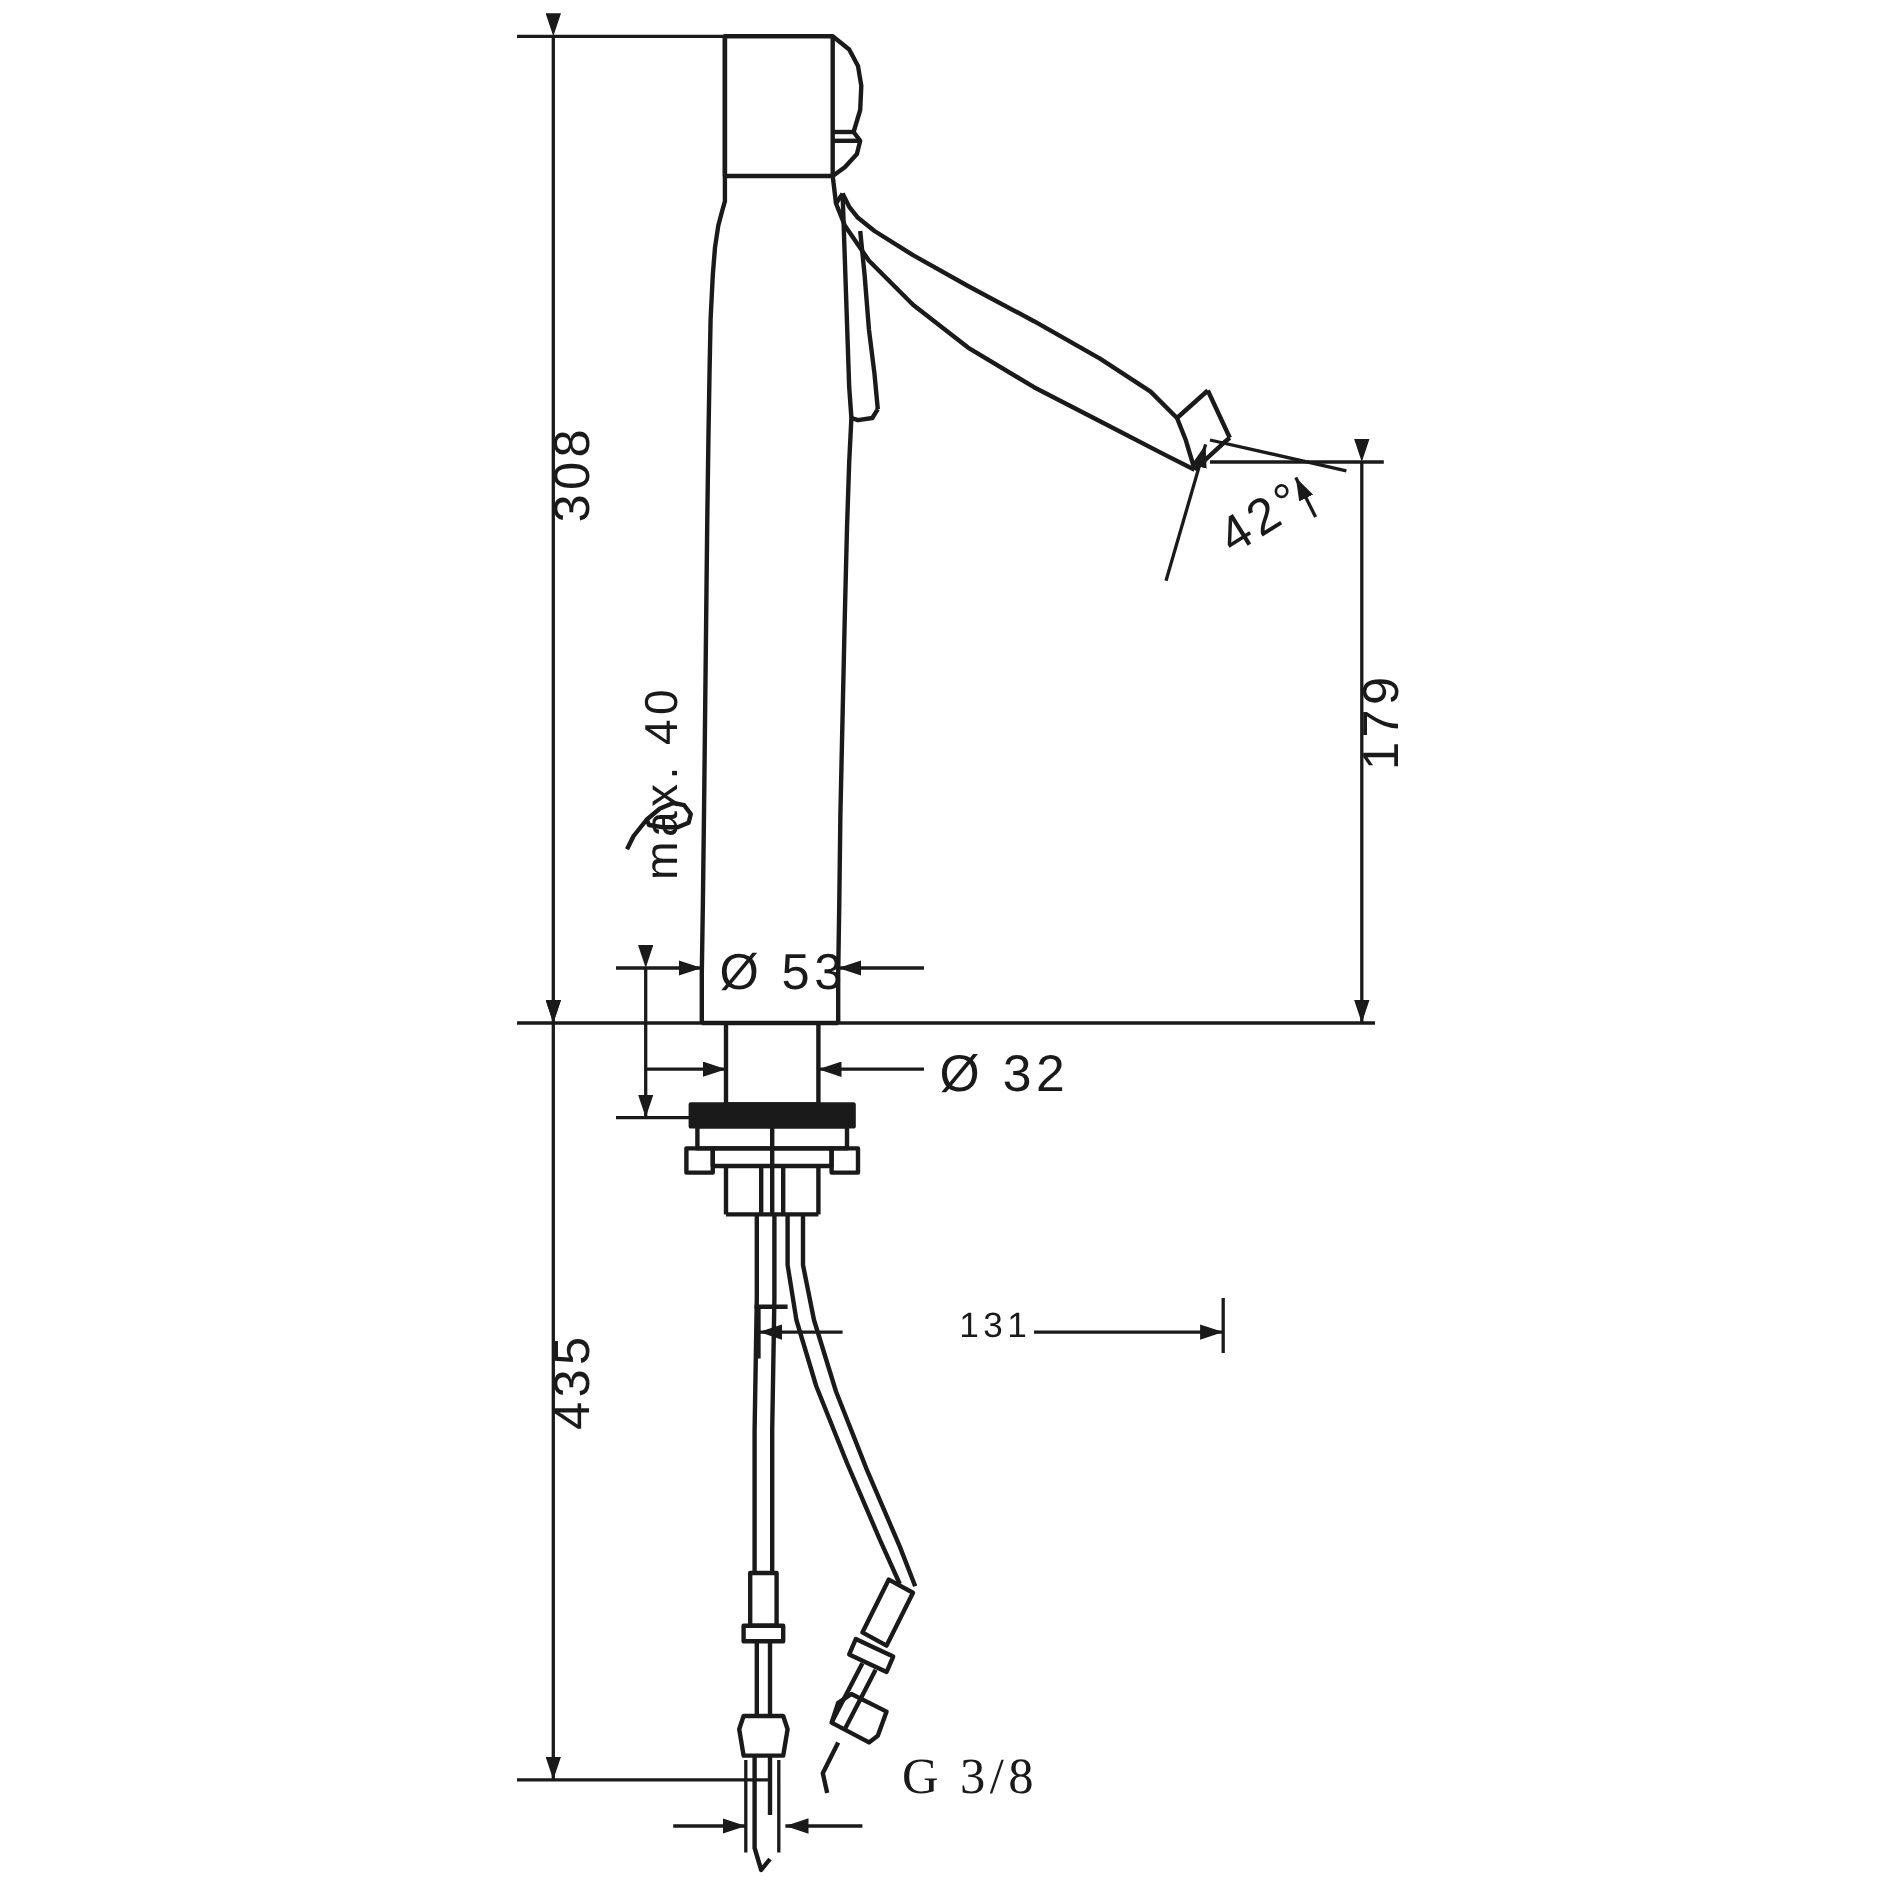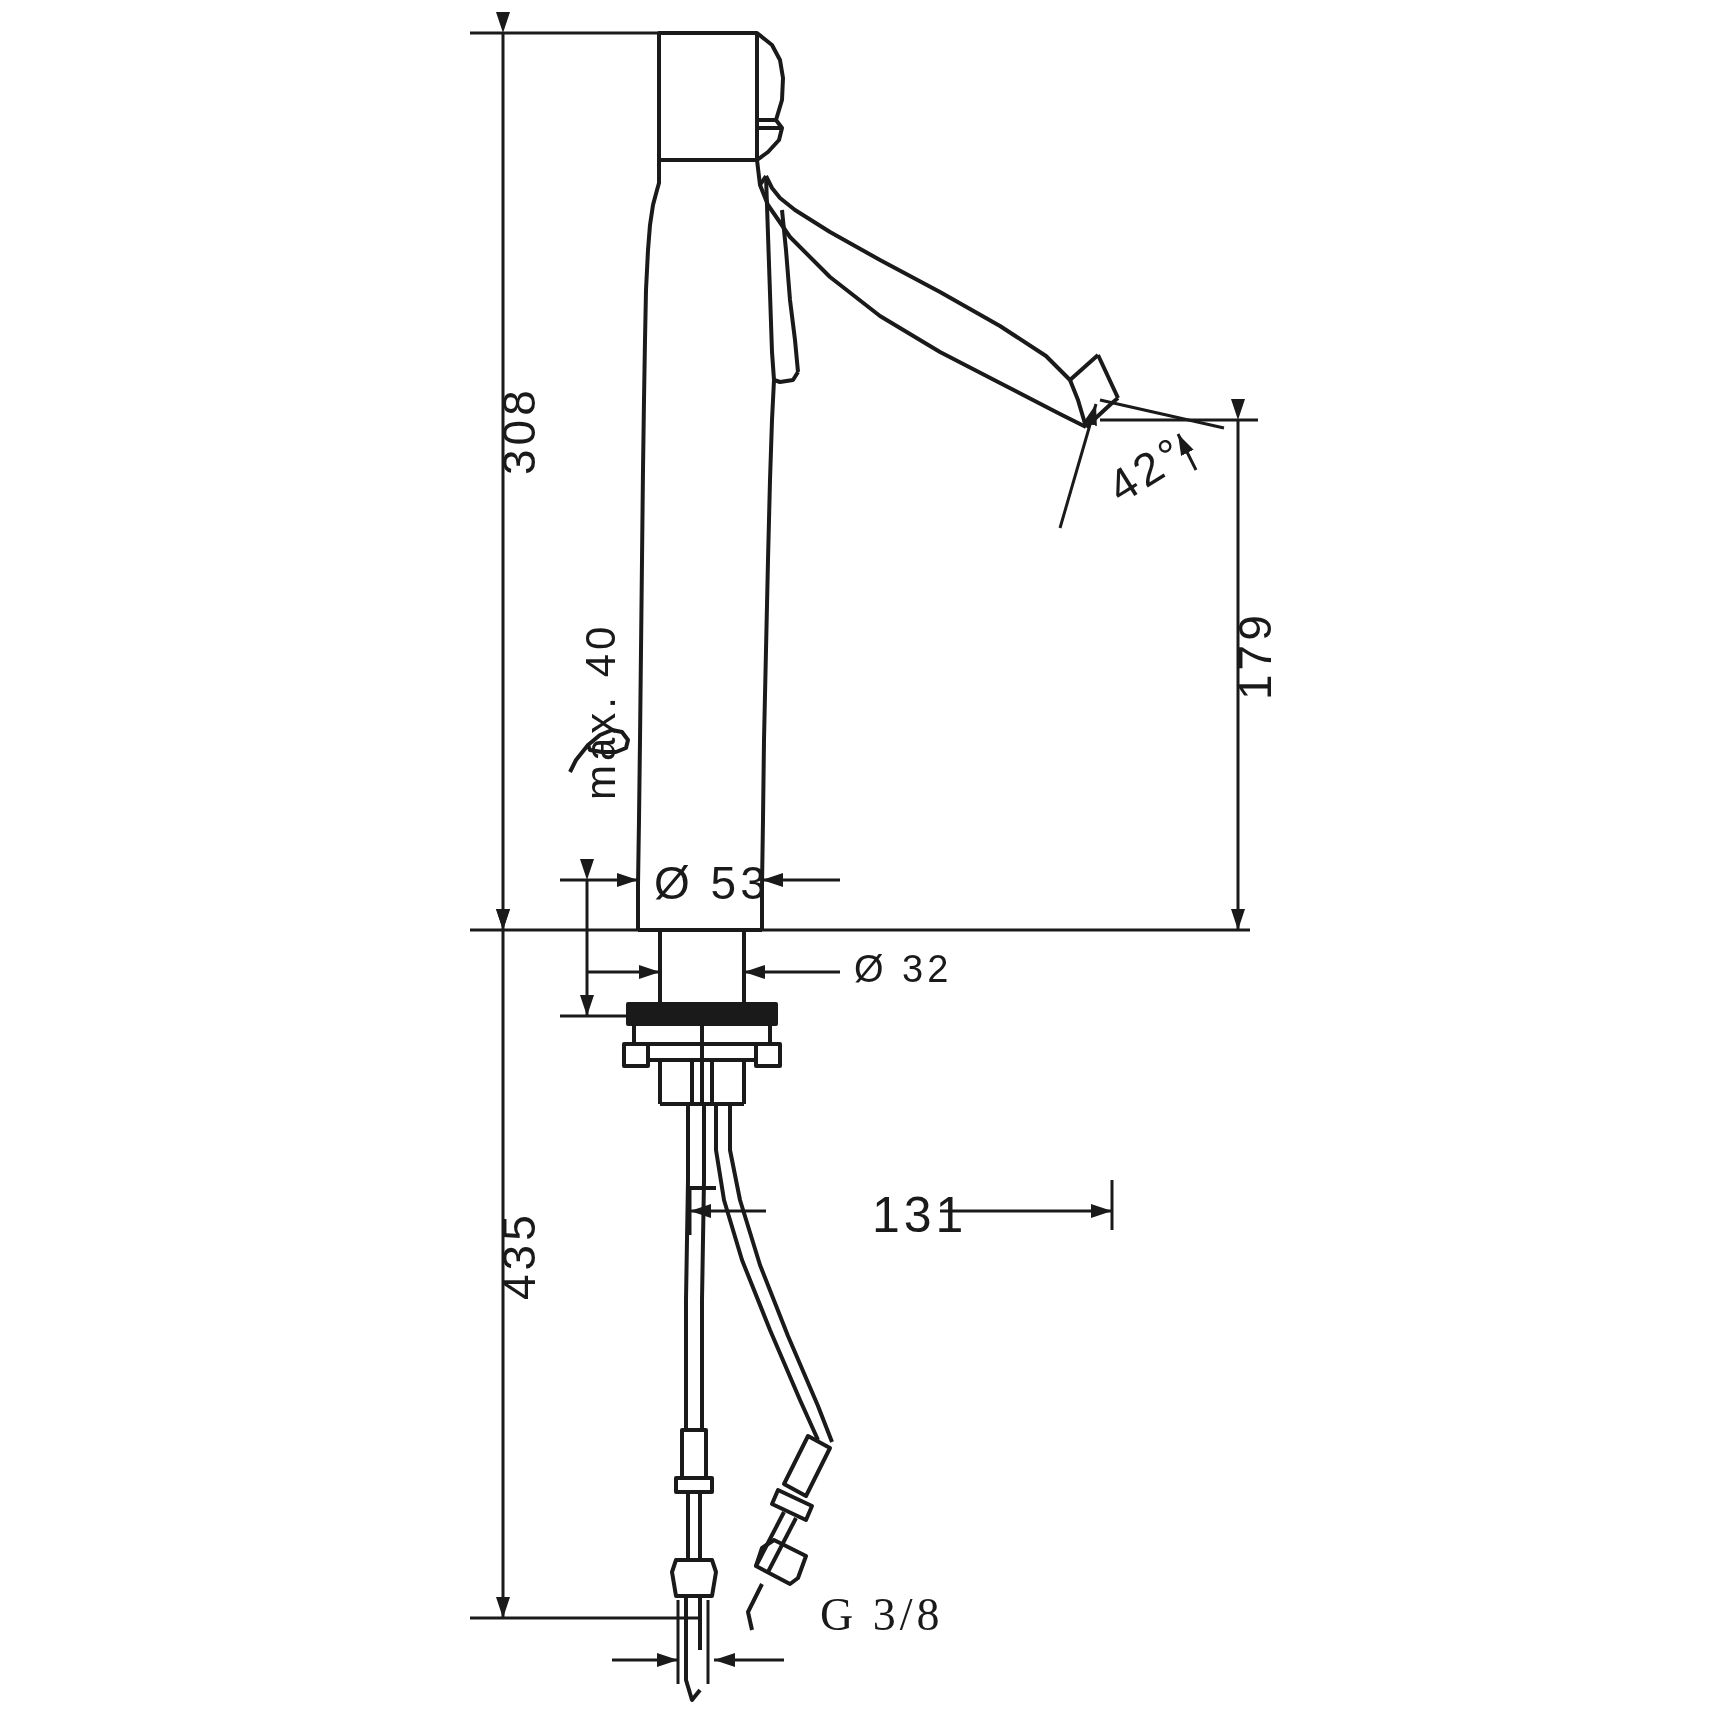--- a/index.html
+++ b/index.html
@@ -153,23 +153,23 @@
   </svg>
 
   <div class="dim-label rot90" style="left:492px; top:475px; font-size:46px;">308</div>
 
   <div class="dim-label rot90" style="left:1228px; top:700px; font-size:46px;">179</div>
 
   <div class="dim-label rot90" style="left:577px; top:800px; font-size:42px;">max. 40</div>
 
   <div class="dim-label" style="left:654px; top:856px; font-size:46px;">Ø 53</div>
 
-  <div class="dim-label" style="left:854px; top:948px; font-size:38px;">Ø 32</div>
+  <div class="dim-label" style="left:854px; top:948px; font-size:47px;">Ø 32</div>
 
   <div class="dim-label rot90" style="left:492px; top:1300px; font-size:46px;">435</div>
 
-  <div class="dim-label" style="left:872px; top:1186px; font-size:50px;">131</div>
+  <div class="dim-label" style="left:872px; top:1186px; font-size:32px;">131</div>
 
   <div class="dim-label" style="left:1098px; top:468px; font-size:46px; transform: rotate(-32deg); transform-origin: left top;">42°</div>
 
   <div class="dim-label" style="left:820px; top:1588px; font-size:46px;font-family:Liberation Serif, serif;">G 3/8</div>
 
 </div>
 
 </body></html>

